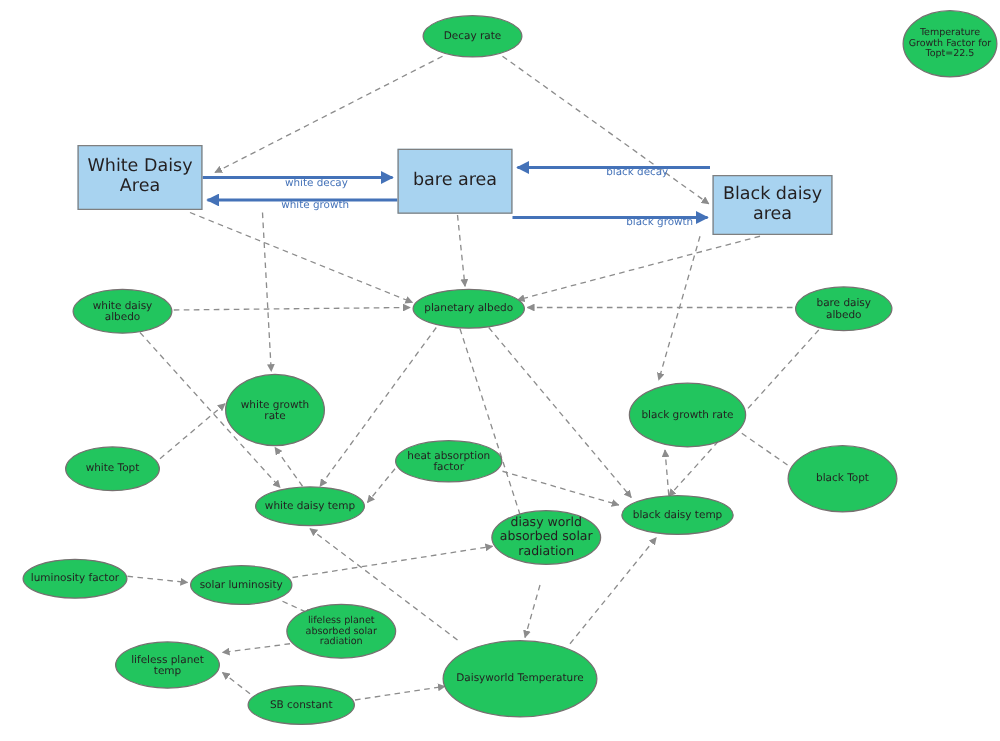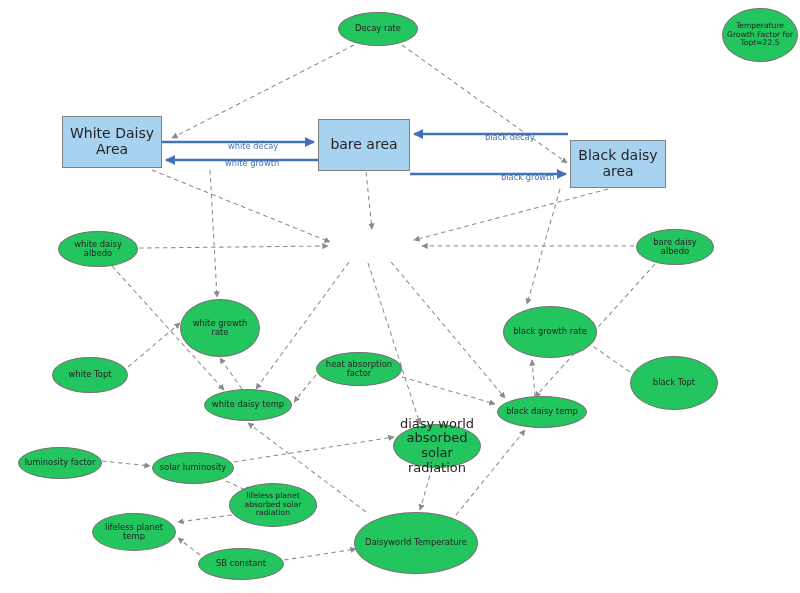--- a/index.html
+++ b/index.html
@@ -137,20 +137,23 @@
 
   <div class="node ellipse" style="left:338px;top:12px;width:80px;height:34px;">
     <span>Decay rate</span>
   </div>
   <div class="node ellipse" style="left:722px;top:8px;width:76px;height:54px;font-size:7.6px;">
     <span>Temperature Growth Factor for Topt=22.5</span>
   </div>
   <div class="node ellipse" style="left:58px;top:231px;width:80px;height:36px;">
     <span>white daisy albedo</span>
   </div>
+  <div class="node ellipse" style="left:330px;top:231px;width:90px;height:32px;">
+    <span>planetary albedo</span>
+  </div>
   <div class="node ellipse" style="left:636px;top:229px;width:78px;height:36px;">
     <span>bare daisy albedo</span>
   </div>
   <div class="node ellipse" style="left:180px;top:299px;width:80px;height:58px;">
     <span>white growth rate</span>
   </div>
   <div class="node ellipse" style="left:503px;top:306px;width:94px;height:52px;">
     <span>black growth rate</span>
   </div>
   <div class="node ellipse" style="left:52px;top:357px;width:76px;height:36px;">
@@ -161,21 +164,21 @@
   </div>
   <div class="node ellipse" style="left:630px;top:356px;width:88px;height:54px;">
     <span>black Topt</span>
   </div>
   <div class="node ellipse" style="left:204px;top:389px;width:88px;height:32px;">
     <span>white daisy temp</span>
   </div>
   <div class="node ellipse" style="left:497px;top:396px;width:90px;height:32px;">
     <span>black daisy temp</span>
   </div>
-  <div class="node ellipse" style="left:393px;top:424px;width:88px;height:44px;font-size:13px;">
+  <div class="node ellipse" style="left:393px;top:408px;width:88px;height:44px;font-size:10px;">
     <span>diasy world absorbed solar radiation</span>
   </div>
   <div class="node ellipse" style="left:18px;top:447px;width:84px;height:32px;">
     <span>luminosity factor</span>
   </div>
   <div class="node ellipse" style="left:152px;top:452px;width:82px;height:32px;">
     <span>solar luminosity</span>
   </div>
   <div class="node ellipse" style="left:229px;top:483px;width:88px;height:44px;font-size:7.7px;">
     <span>lifeless planet absorbed solar radiation</span>

